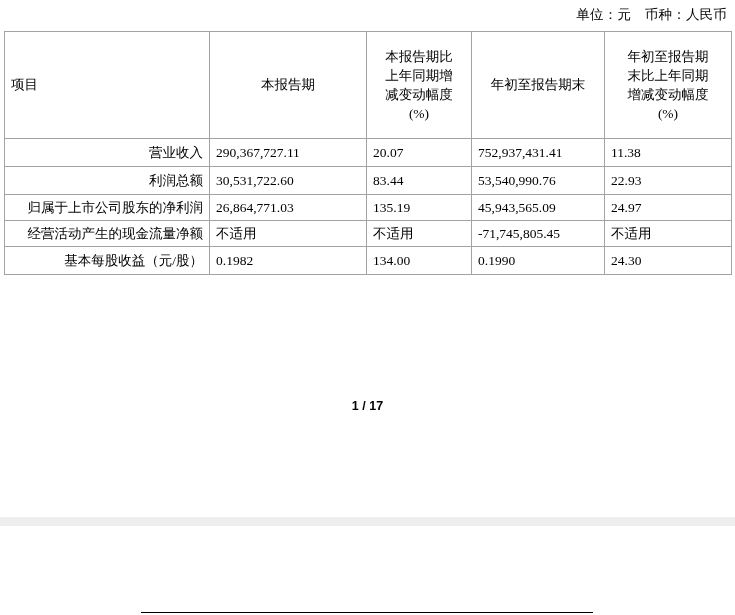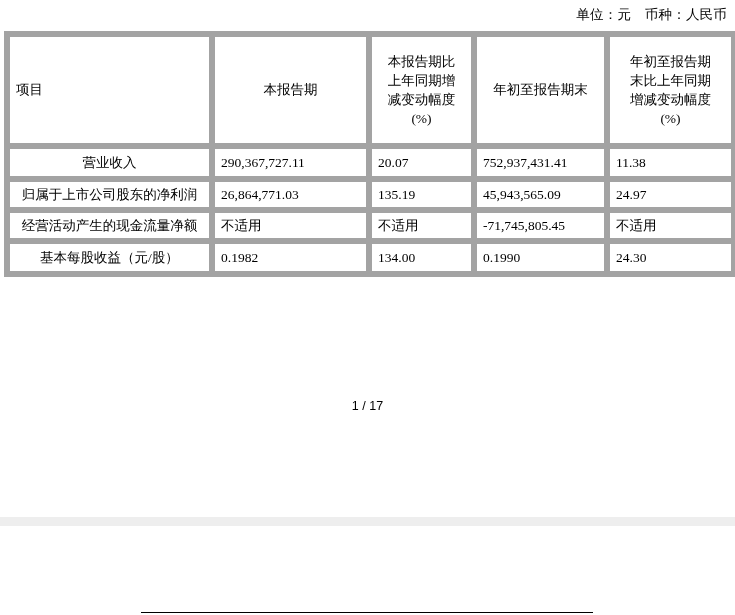--- a/index.html
+++ b/index.html
@@ -34,57 +34,57 @@
   table.fin {
     position: absolute;
     left: 4px;
     top: 31px;
     width: 727px;
     border-collapse: collapse;
     table-layout: fixed;
     font-size: 13.5px;
   }
   table.fin td {
-    border: 6px solid #a3a3a3;
+    border: 1px solid #a3a3a3;
     padding: 3px 6px;
     vertical-align: middle;
     line-height: 1.42;
   }
   .c0 { width: 205px; }
   .c1 { width: 157px; }
   .c2 { width: 105px; }
   .c3 { width: 133px; }
   .c4 { width: 127px; }
 
   thead td {
     text-align: center;
   }
   .hdr-item { text-align: left; }
   .hdr-wrap { text-align: center; }
   .hdr-pct { display: block; text-align: center; }
 
   td.label {
-    text-align: center;
+    text-align: right;
   }
   td.num {
     text-align: left;
     padding-right: 7px;
   }
   .head-row td {
     height: 100px;
   }
   .r-small td { height: 21px; }
   .page-num {
     position: absolute;
     left: 0;
     top: 399px;
     width: 735px;
     text-align: center;
     font-size: 12.5px;
-    font-weight: normal;
+    font-weight: bold;
     font-family: "Liberation Sans", sans-serif;
   }
   .band {
     position: absolute;
     left: 0;
     top: 517px;
     width: 735px;
     height: 9px;
     background: #eeeeee;
   }
@@ -141,20 +141,27 @@
       </tr>
     </thead>
     <tbody>
       <tr class="r-small">
         <td class="label">营业收入</td>
         <td class="num">290,367,727.11</td>
         <td class="num">20.07</td>
         <td class="num">752,937,431.41</td>
         <td class="num">11.38</td>
       </tr>
+      <tr class="r-small">
+        <td class="label">利润总额</td>
+        <td class="num">30,531,722.60</td>
+        <td class="num">83.44</td>
+        <td class="num">53,540,990.76</td>
+        <td class="num">22.93</td>
+      </tr>
       <tr>
         <td class="label">归属于上市公司股东的净利润</td>
         <td class="num">26,864,771.03</td>
         <td class="num">135.19</td>
         <td class="num">45,943,565.09</td>
         <td class="num">24.97</td>
       </tr>
       <tr>
         <td class="label">经营活动产生的现金流量净额</td>
         <td class="num">不适用</td>

